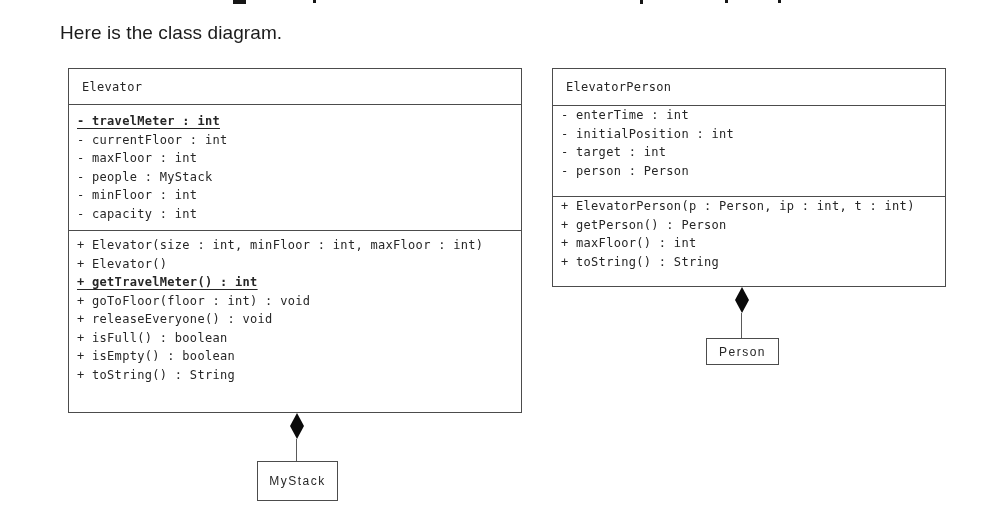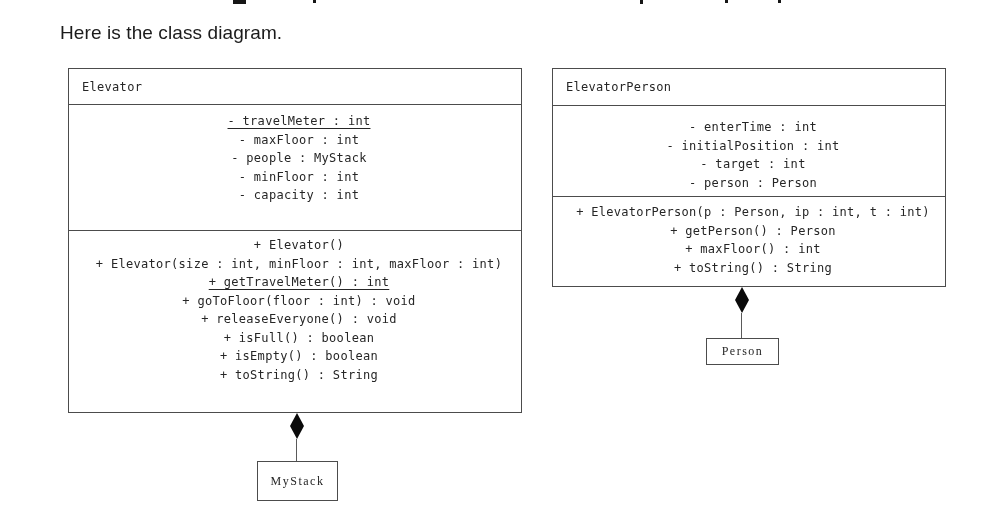--- a/index.html
+++ b/index.html
@@ -1,15 +1,15 @@
 <!DOCTYPE html>
 <html><head>
 <meta charset="utf-8">
 <style>
-  * { margin: 0; padding: 0; box-sizing: border-box; text-align: center; }
+  * { margin: 0; padding: 0; box-sizing: border-box; }
   html, body { background: #ffffff; }
   body {
     position: relative;
     width: 999px;
     height: 509px;
     overflow: hidden;
     font-family: "Liberation Sans", sans-serif;
   }
 
   
@@ -49,47 +49,47 @@
   .class-box .section.grow { flex: 1 1 auto; }
   .member {
     font-family: "DejaVu Sans Mono", "Liberation Mono", monospace;
     font-size: 12px;
     letter-spacing: 0.3px;
     color: #262626;
     line-height: 18.5px;
     padding-left: 8px;
     white-space: pre;
   }
-  .member.underline { text-decoration: underline; text-underline-offset: 3px; }
+  .member.underline { text-decoration: underline; text-underline-offset: 3px; font-weight: bold; }
 
   #elevator-box { left: 68px; top: 68px; width: 454px; height: 345px; }
   #elevator-box .title { height: 35px; }
   #elevator-box .attrs { height: 126px; padding-top: 7px; }
   #elevator-box .methods { padding-top: 5px; }
 
   #elevatorperson-box { left: 552px; top: 68px; width: 394px; height: 219px; }
   #elevatorperson-box .title { height: 36px; }
-  #elevatorperson-box .attrs { height: 91px; padding-top: 12px; }
-  #elevatorperson-box .methods { padding-top: 6px; }
+  #elevatorperson-box .attrs { height: 91px; padding-top: 0; }
+  #elevatorperson-box .methods { }
 
   .diamond {
     position: absolute;
     background: #0a0a0a;
     clip-path: polygon(50% 0, 100% 50%, 50% 100%, 0 50%);
   }
   .conn-line { position: absolute; width: 1px; background: #5a5a5a; }
 
   .small-box {
     position: absolute;
     border: 1px solid #4c4c4c;
     background: #ffffff;
     display: flex;
     align-items: center;
     justify-content: center;
-    font-family: Liberation Serif, serif;
+    font-family: Liberation Sans, sans-serif;
     font-size: 12px;
     letter-spacing: 1.5px;
     color: #262626;
   }
 
   #mystack-diamond { left: 290px; top: 413px; width: 14px; height: 26px; }
   #mystack-line    { left: 296px; top: 439px; height: 22px; }
   #mystack-box     { left: 257px; top: 461px; width: 81px; height: 40px; }
 
   #person-diamond  { left: 735px; top: 287px; width: 14px; height: 26px; }
@@ -104,28 +104,29 @@
 <div class="speck" style="left:640px;width:3px;height:4px;"></div>
 <div class="speck" style="left:725px;width:3px;height:3px;"></div>
 <div class="speck" style="left:778px;width:3px;height:3px;"></div>
 
 <div class="heading">Here is the class diagram.</div>
 
 <div class="class-box" id="elevator-box">
   <div class="title">Elevator</div>
   <div class="section attrs">
       <div class="member underline">- travelMeter : int</div>
+      <div class="member">- currentFloor : int</div>
       <div class="member">- maxFloor : int</div>
       <div class="member">- people : MyStack</div>
       <div class="member">- minFloor : int</div>
       <div class="member">- capacity : int</div>
     </div>
   <div class="section methods grow">
+      <div class="member">+ Elevator(size : int, minFloor : int, maxFloor : int)</div>
       <div class="member">+ Elevator()</div>
-      <div class="member">+ Elevator(size : int, minFloor : int, maxFloor : int)</div>
       <div class="member underline">+ getTravelMeter() : int</div>
       <div class="member">+ goToFloor(floor : int) : void</div>
       <div class="member">+ releaseEveryone() : void</div>
       <div class="member">+ isFull() : boolean</div>
       <div class="member">+ isEmpty() : boolean</div>
       <div class="member">+ toString() : String</div>
     </div>
 </div>
 
 <div class="class-box" id="elevatorperson-box">

